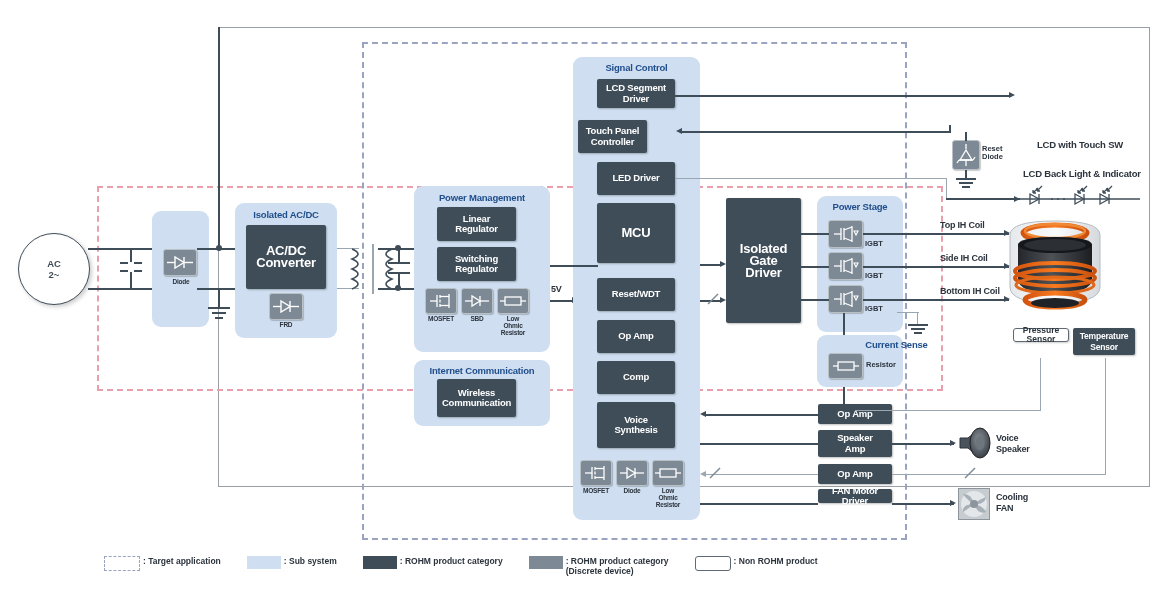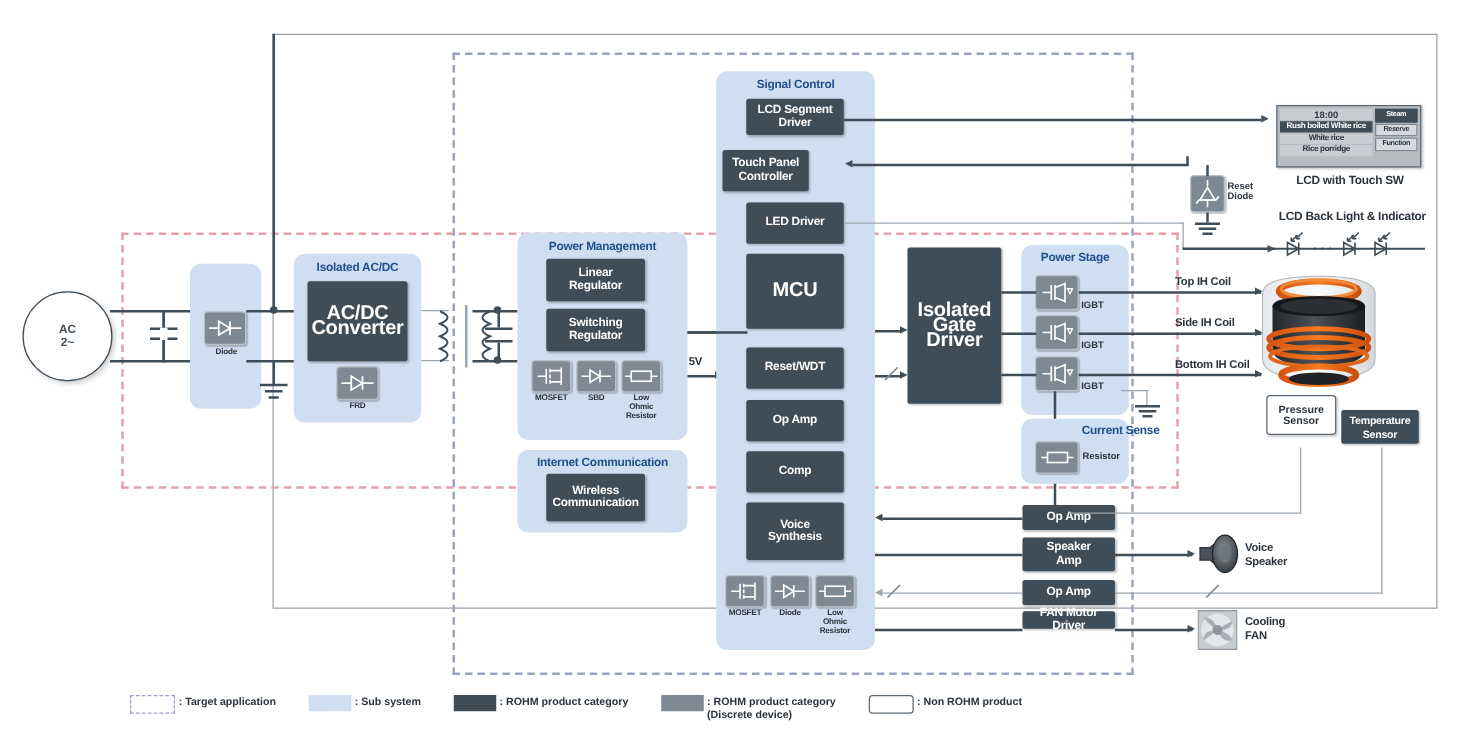--- a/index.html
+++ b/index.html
@@ -16,21 +16,21 @@
   
   .subsys{background:#cfdef0;border-radius:9px;}
   .subsys-title{color:#1f4e8c;font-weight:bold;font-size:9.5px;text-align:center;
                 letter-spacing:-.2px;line-height:11px;}
 
   
   .rohm{background:#3f4d59;color:#fff;font-weight:bold;font-size:9.5px;
         display:flex;align-items:center;justify-content:center;text-align:center;
         line-height:10.5px;border-radius:2px;letter-spacing:-.2px;
         box-shadow:1px 1px 2px rgba(0,0,0,.25);}
-  .rohm.big{font-size:16px;line-height:12px;}
+  .rohm.big{font-size:13px;line-height:12px;}
 
   
   .disc{background:#7d8994;border:1.2px solid #b9c0c6;border-radius:3px;
         display:flex;align-items:center;justify-content:center;
         box-shadow:1px 1px 1px rgba(0,0,0,.2);}
   .disc-lbl{font-size:6.5px;font-weight:bold;color:#2b333c;text-align:center;
             line-height:7.2px;letter-spacing:-.2px;}
   .disc-side{font-size:7.5px;font-weight:bold;color:#2b333c;line-height:8px;}
 
   
@@ -446,21 +446,21 @@
     <ellipse cx="55" cy="40" rx="31" ry="6" fill="#2c3035"></ellipse>
 
     <ellipse cx="55" cy="66" rx="40" ry="8" fill="none" stroke="url(#org)" stroke-width="4"></ellipse>
     <ellipse cx="55" cy="73" rx="40" ry="8" fill="none" stroke="url(#org)" stroke-width="4"></ellipse>
     <ellipse cx="55" cy="80" rx="39" ry="8" fill="none" stroke="#e0681a" stroke-width="3"></ellipse>
 
     <ellipse cx="55" cy="95" rx="30" ry="7" fill="none" stroke="url(#org)" stroke-width="5"></ellipse>
     <ellipse cx="55" cy="98" rx="24" ry="5" fill="#1f2226"></ellipse>
   </svg>
 
-  <div class="abs nonrohm" style="left:1013px;top:316px;width:56px;height:32px;white-space:pre-line;"><span>Pressure
+  <div class="abs nonrohm" style="left:1013px;top:328px;width:56px;height:14px;white-space:pre-line;"><span>Pressure
 Sensor</span></div>
   <div class="abs rohm" style="left:1073px;top:328px;width:62px;height:27px;white-space:pre-line;font-size:8.5px;"><span>Temperature
 Sensor</span></div>
 
   <div class="abs disc" style="left:952px;top:140px;width:28px;height:30px;">
     <svg width="22" height="22" viewBox="0 0 22 22">
       <line x1="11" y1="0" x2="11" y2="5" stroke="#fff" stroke-width="1.3"></line>
       <polygon points="5,16 17,16 11,6" fill="none" stroke="#fff" stroke-width="1.3"></polygon>
       <line x1="4" y1="16" x2="18" y2="16" stroke="#fff" stroke-width="1.3"></line>
       <line x1="4" y1="16" x2="2" y2="19" stroke="#fff" stroke-width="1.3"></line>
@@ -469,33 +469,20 @@
     </svg>
   </div>
   <div class="abs disc-side" style="left:982px;top:145px;white-space:pre-line;">Reset
 Diode</div>
   <div class="abs wire wire-v" style="left:965px;top:132px;height:9px;"></div>
   <div class="abs wire wire-v" style="left:965px;top:170px;height:8px;"></div>
   <div class="abs" style="left:956px;top:178px;width:20px;height:2px;background:#3f4d59;"></div>
   <div class="abs" style="left:959px;top:182px;width:14px;height:2px;background:#3f4d59;"></div>
   <div class="abs" style="left:962px;top:186px;width:8px;height:2px;background:#3f4d59;"></div>
 
-  <div class="abs lcd-panel" style="left:1021px;top:84px;width:116px;height:50px;">
-    <div class="lcd-main">
-      <div class="lcd-time">18:00</div>
-      <div class="lcd-row sel">Rush boiled White rice</div>
-      <div class="lcd-row">White rice</div>
-      <div class="lcd-row">Rice porridge</div>
-    </div>
-    <div class="lcd-side">
-      <div class="lcd-btn on">Steam</div>
-      <div class="lcd-btn">Reserve</div>
-      <div class="lcd-btn">Function</div>
-    </div>
-  </div>
   <div class="abs lbl" style="left:1021px;top:140px;width:118px;text-align:center;font-size:9.5px;">LCD with Touch SW</div>
 
   <div class="abs wire wire-h" style="left:675px;top:95px;width:334px;"></div>
   <div class="abs arrow-r" style="left:1009px;top:92px;"></div>
 
   <div class="abs wire wire-h" style="left:682px;top:131px;width:269px;"></div>
   <div class="abs wire wire-v" style="left:949px;top:125px;height:7px;"></div>
   <div class="abs arrow-l" style="left:676px;top:128px;"></div>
 
   <div class="abs lbl" style="left:1023px;top:169px;font-size:9.5px;">LCD Back Light &amp; Indicator</div>

